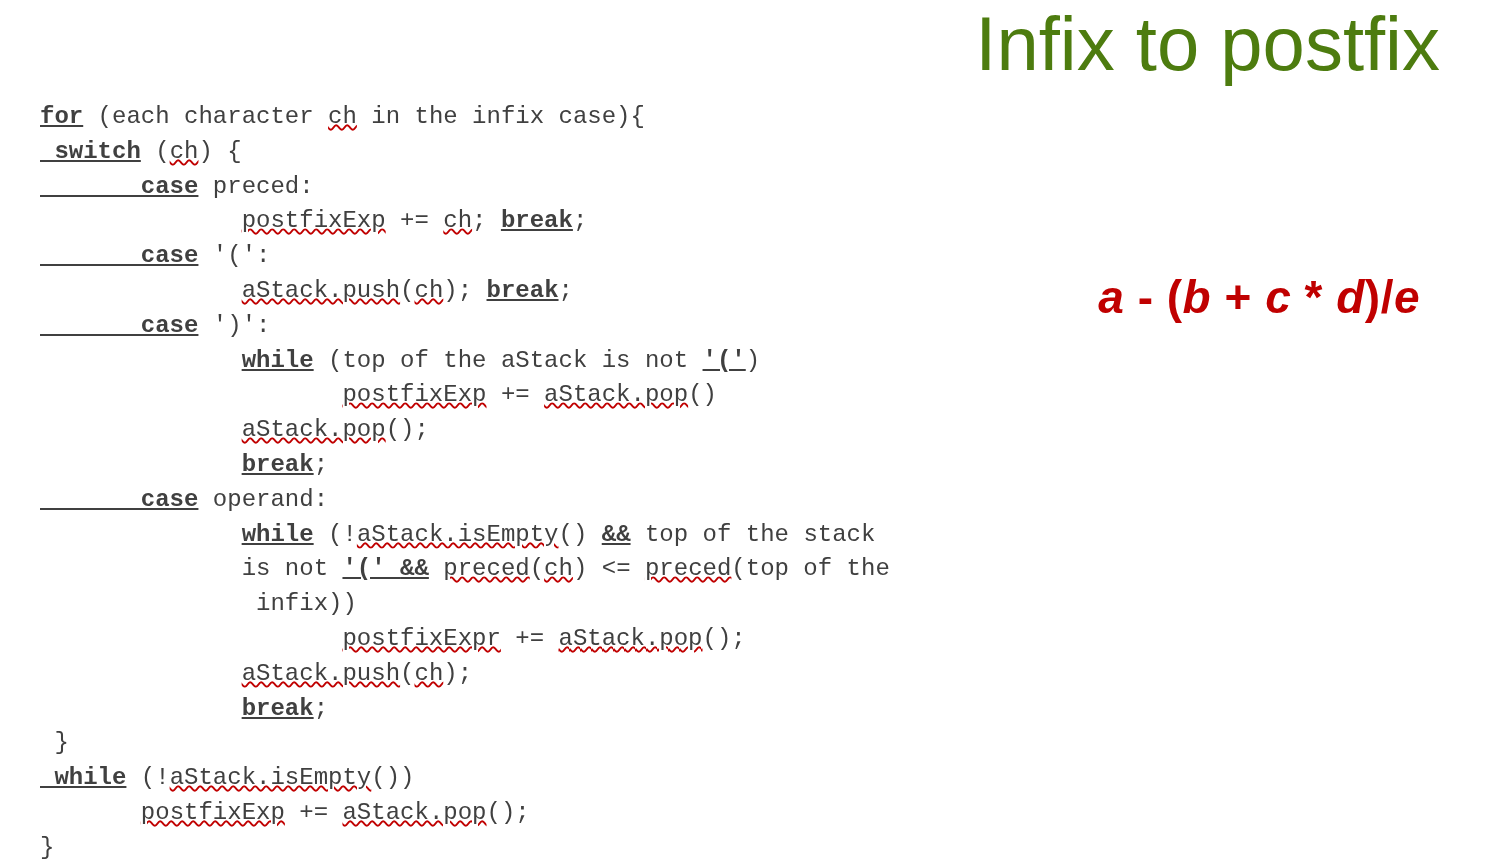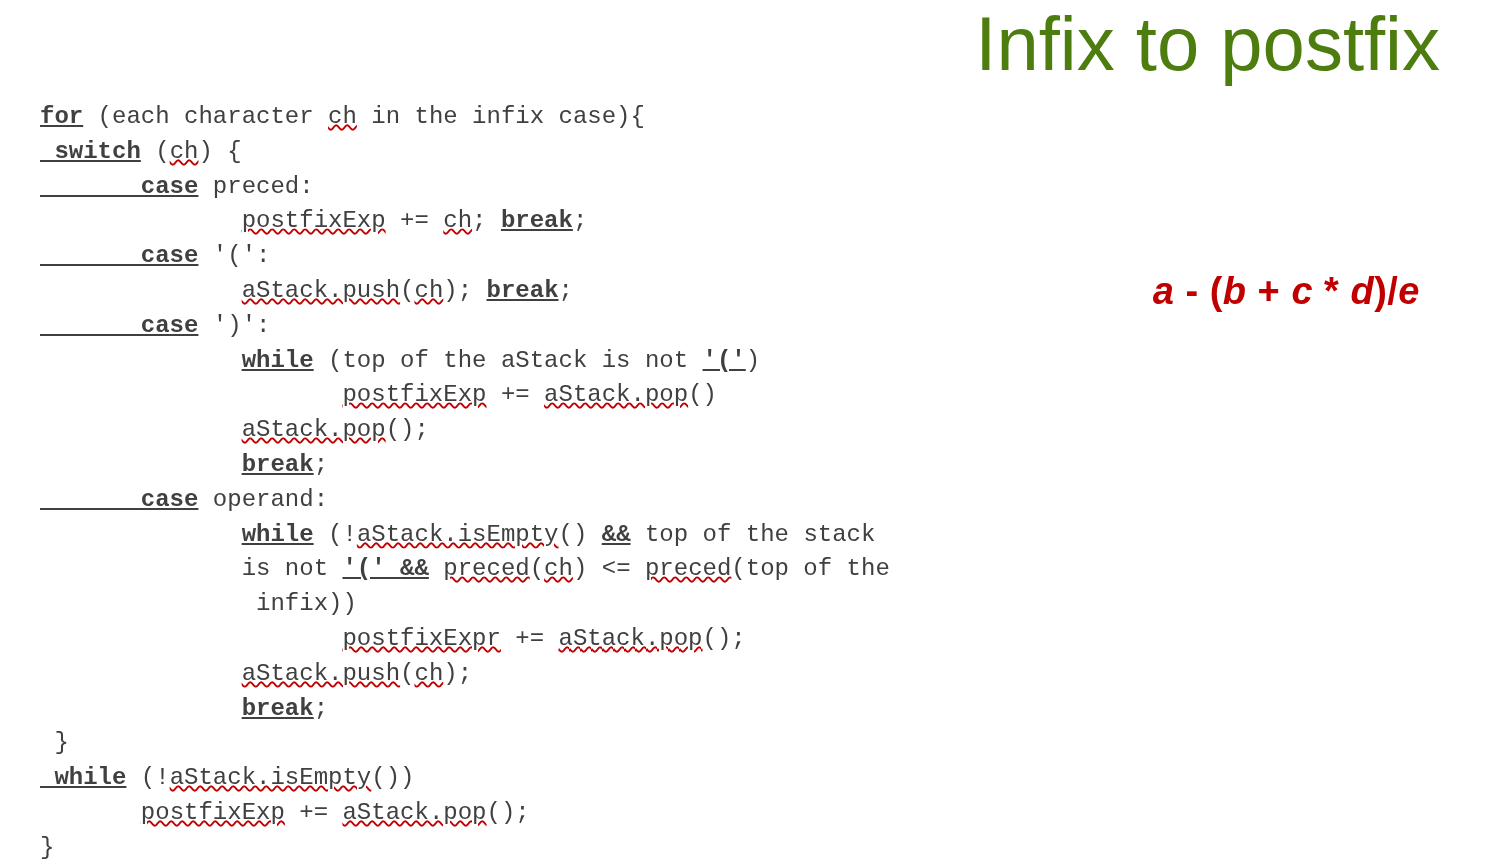--- a/index.html
+++ b/index.html
@@ -27,21 +27,21 @@
     font-weight: 300;
     font-size: 76px;
     line-height: 1.05;
     color: #4d7c0f;
   }
   .expr {
     position: absolute;
     top: 270px;
     right: 80px;
     font-family: "Segoe UI", "Helvetica Neue", Arial, sans-serif;
-    font-size: 38px;
+    font-size: 46px;
     font-style: italic;
     font-weight: 600;
     color: #C00000;
     letter-spacing: 0.5px;
   }
   .expr .plain {
     font-style: normal;
   }
   .code {
     position: absolute;

